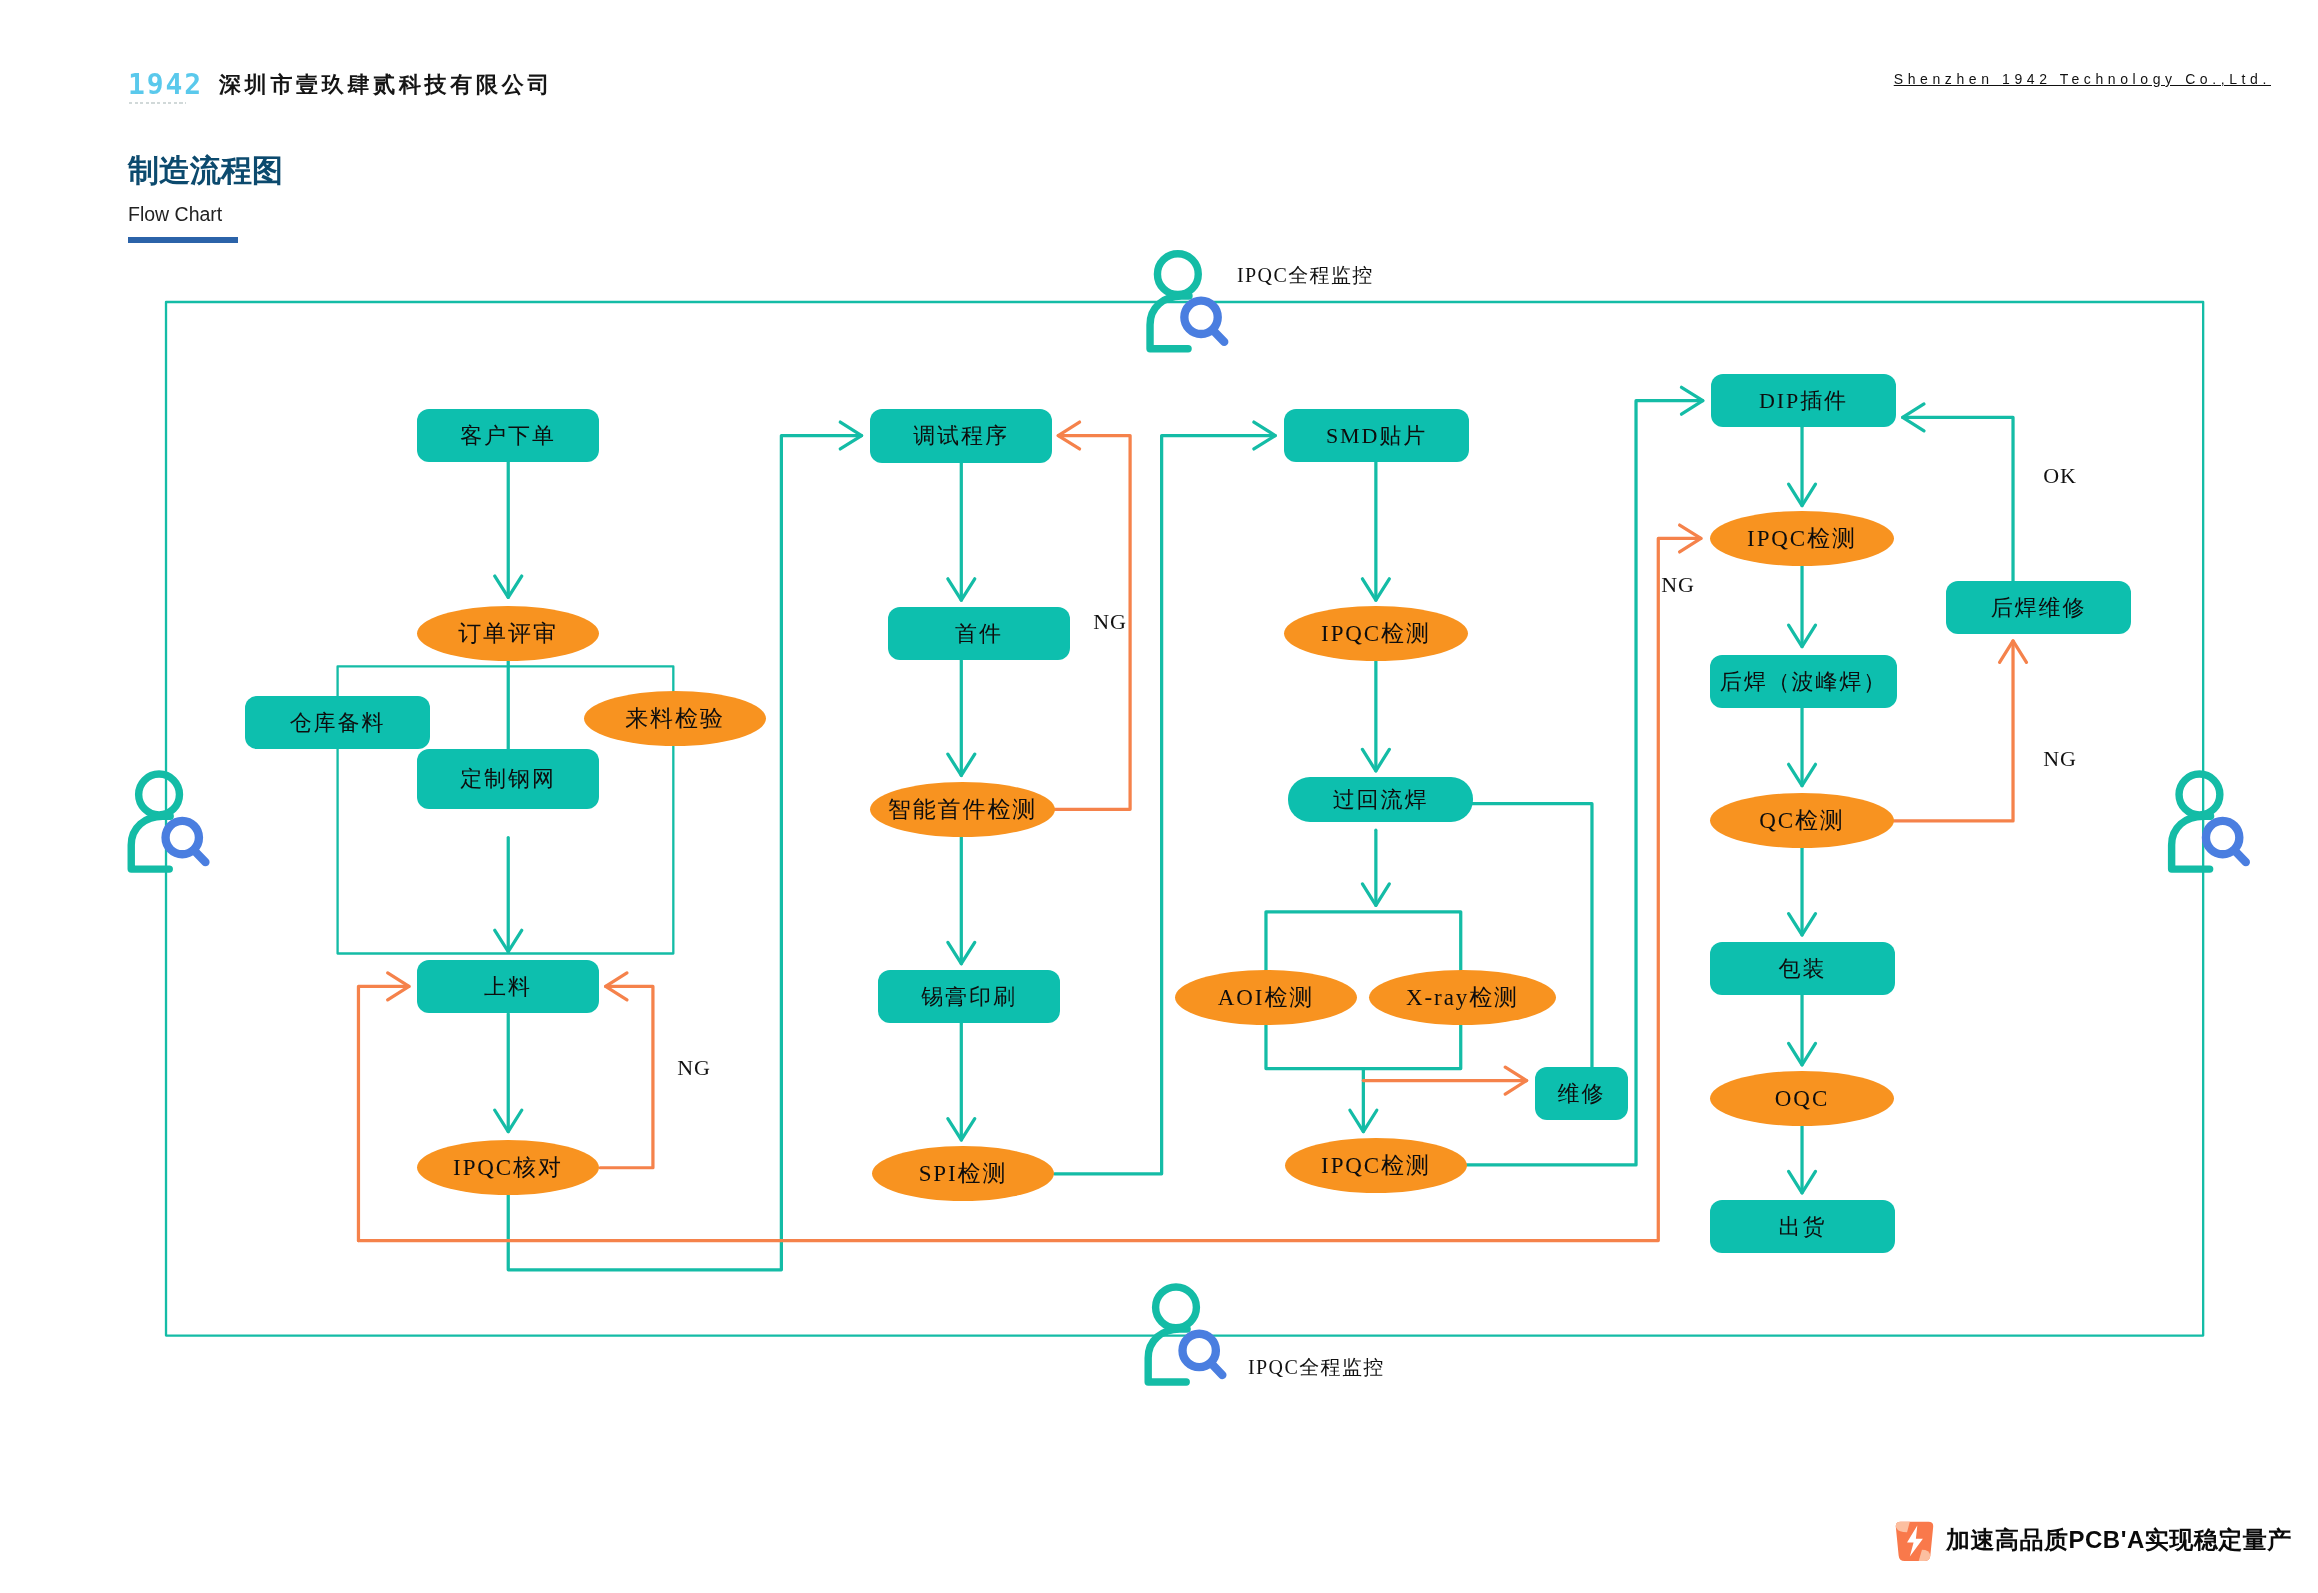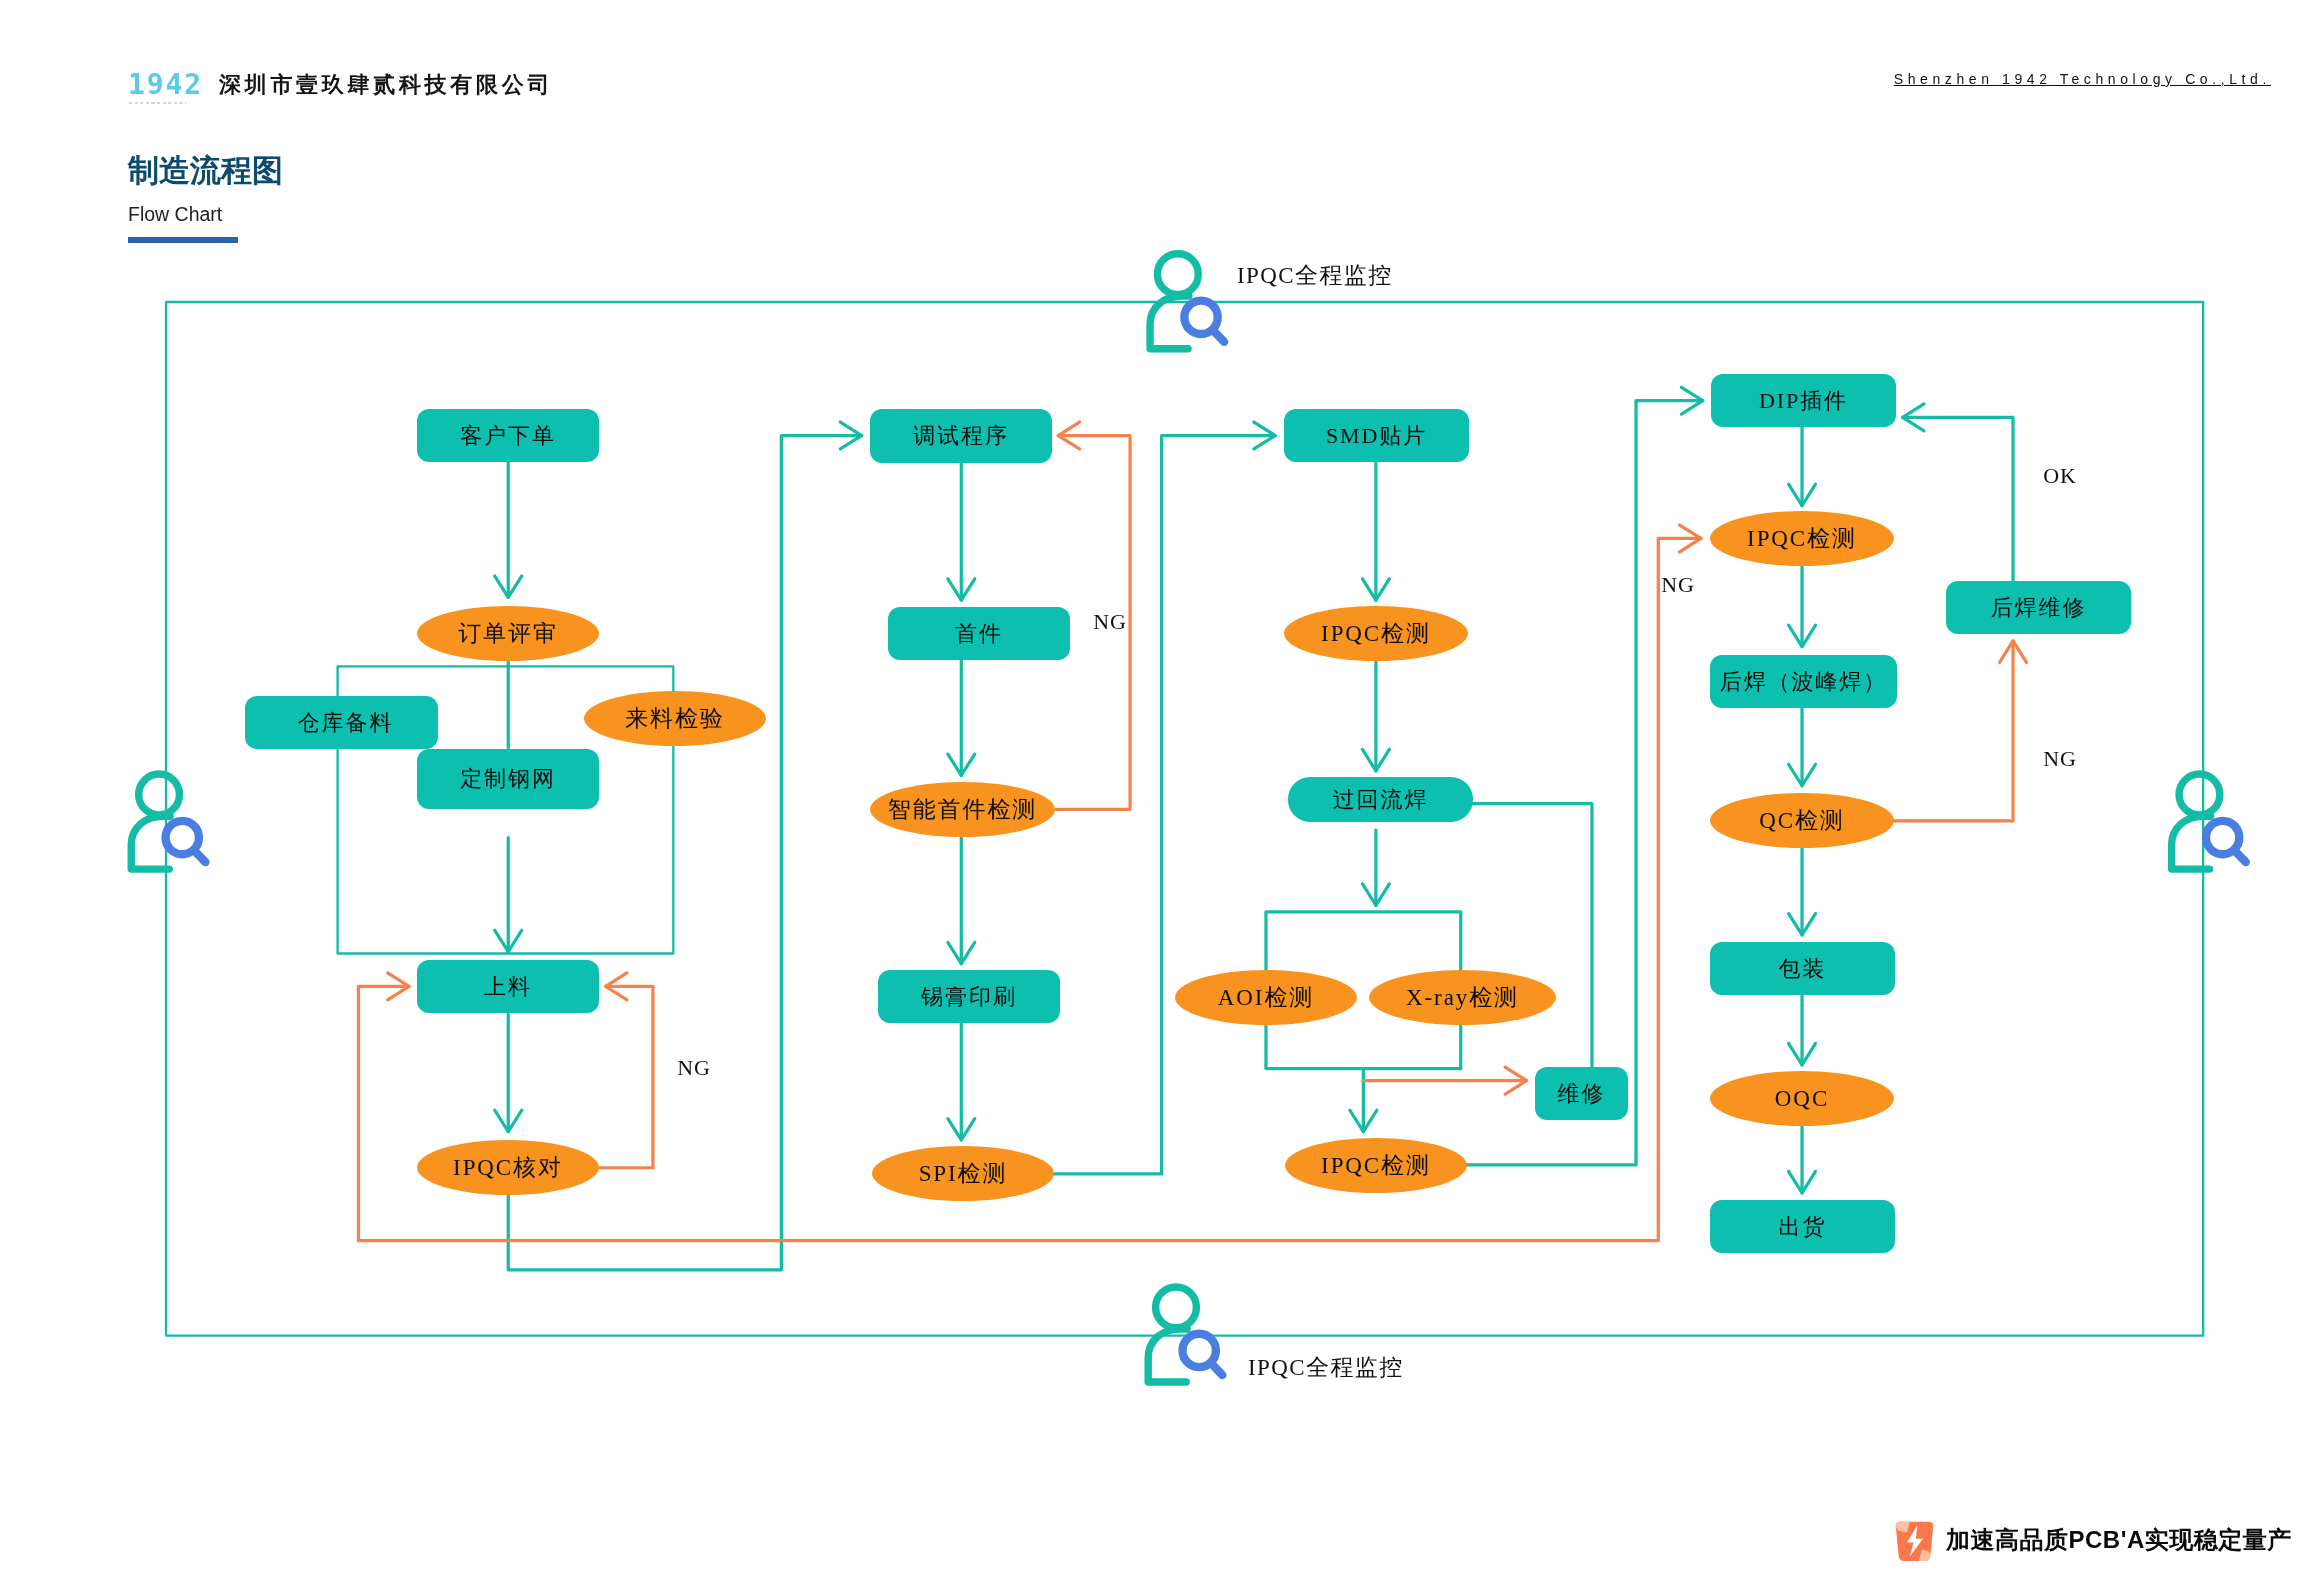--- a/index.html
+++ b/index.html
@@ -17,21 +17,21 @@
   .title-en{left:128px;top:203px;font-size:19.5px;color:#222;}
   .title-bar{left:128px;top:237px;width:110px;height:6px;background:var(--underline_blue);}
   
   .node{position:absolute;display:flex;align-items:center;justify-content:center;
         color:#0d0d0d;font-family:"Liberation Serif","DejaVu Serif",serif;
         letter-spacing:1.9px;text-align:center;}
   .node.rect{background:var(--teal_fill);border-radius:12px;font-size:22px;}
   .node.ellipse{background:var(--orange_fill);border-radius:50%;font-size:23px;}
   .edge-label{position:absolute;transform:translate(-50%,-50%);font-size:22px;color:#111;
         font-family:"Liberation Serif","DejaVu Serif",serif;letter-spacing:0.9px;}
-  .monitor-label{position:absolute;transform:translateY(-50%);font-size:23px;color:#111;
+  .monitor-label{position:absolute;transform:translateY(-50%);font-size:20px;color:#111;
         font-family:"Liberation Serif","DejaVu Serif",serif;letter-spacing:1.4px;}
   
   svg.flow{position:absolute;left:0;top:0;}
   .edge-t{stroke:var(--teal_line);fill:none;stroke-width:7;stroke-linecap:round;stroke-linejoin:round;}
   .edge-t.thin{stroke-width:5;}
   .edge-o{stroke:var(--orange_line);fill:none;stroke-width:7;stroke-linecap:round;stroke-linejoin:round;}
   .person{stroke:var(--teal_line);fill:none;stroke-width:16;stroke-linecap:round;stroke-linejoin:round;}
   .lens{stroke:var(--magnifier_blue);fill:#fff;stroke-width:18;}
   .lens-handle{stroke:var(--magnifier_blue);fill:none;stroke-width:18;stroke-linecap:round;}
   
@@ -109,21 +109,21 @@
     <use href="#person-sym" x="4655" y="1656" width="190" height="230"></use>
     <use href="#person-sym" x="2448" y="2762" width="190" height="230"></use>
   </svg>
 
   <div class="monitor-label" style="left:1237px;top:275px;">IPQC全程监控</div>
   <div class="monitor-label" style="left:1248px;top:1367px;">IPQC全程监控</div>
 
   <div>
       <div class="node rect" style="left: 417px; top: 409px; width: 182px; height: 53px;">客户下单</div>
       <div class="node ellipse" style="left: 417px; top: 606px; width: 182px; height: 55px;">订单评审</div>
-      <div class="node rect" style="left: 245px; top: 696px; width: 185px; height: 53px; padding-left: 8px;">仓库备料</div>
+      <div class="node rect" style="left: 245px; top: 696px; width: 185px; height: 53px;">仓库备料</div>
       <div class="node ellipse" style="left: 584px; top: 691px; width: 182px; height: 55px;">来料检验</div>
       <div class="node rect" style="left: 417px; top: 749px; width: 182px; height: 60px;">定制钢网</div>
       <div class="node rect" style="left: 417px; top: 960px; width: 182px; height: 53px;">上料</div>
       <div class="node ellipse" style="left: 417px; top: 1140px; width: 182px; height: 55px;">IPQC核对</div>
       <div class="node rect" style="left: 870px; top: 409px; width: 182px; height: 54px;">调试程序</div>
       <div class="node rect" style="left: 870px; top: 607px; width: 182px; height: 53px; margin-left: 18px;">首件</div>
       <div class="node ellipse" style="left: 870px; top: 782px; width: 185px; height: 55px;">智能首件检测</div>
       <div class="node rect" style="left: 870px; top: 970px; width: 182px; height: 53px; margin-left: 8px;">锡膏印刷</div>
       <div class="node ellipse" style="left: 872px; top: 1146px; width: 182px; height: 55px;">SPI检测</div>
       <div class="node rect" style="left: 1284px; top: 409px; width: 185px; height: 53px;">SMD贴片</div>

